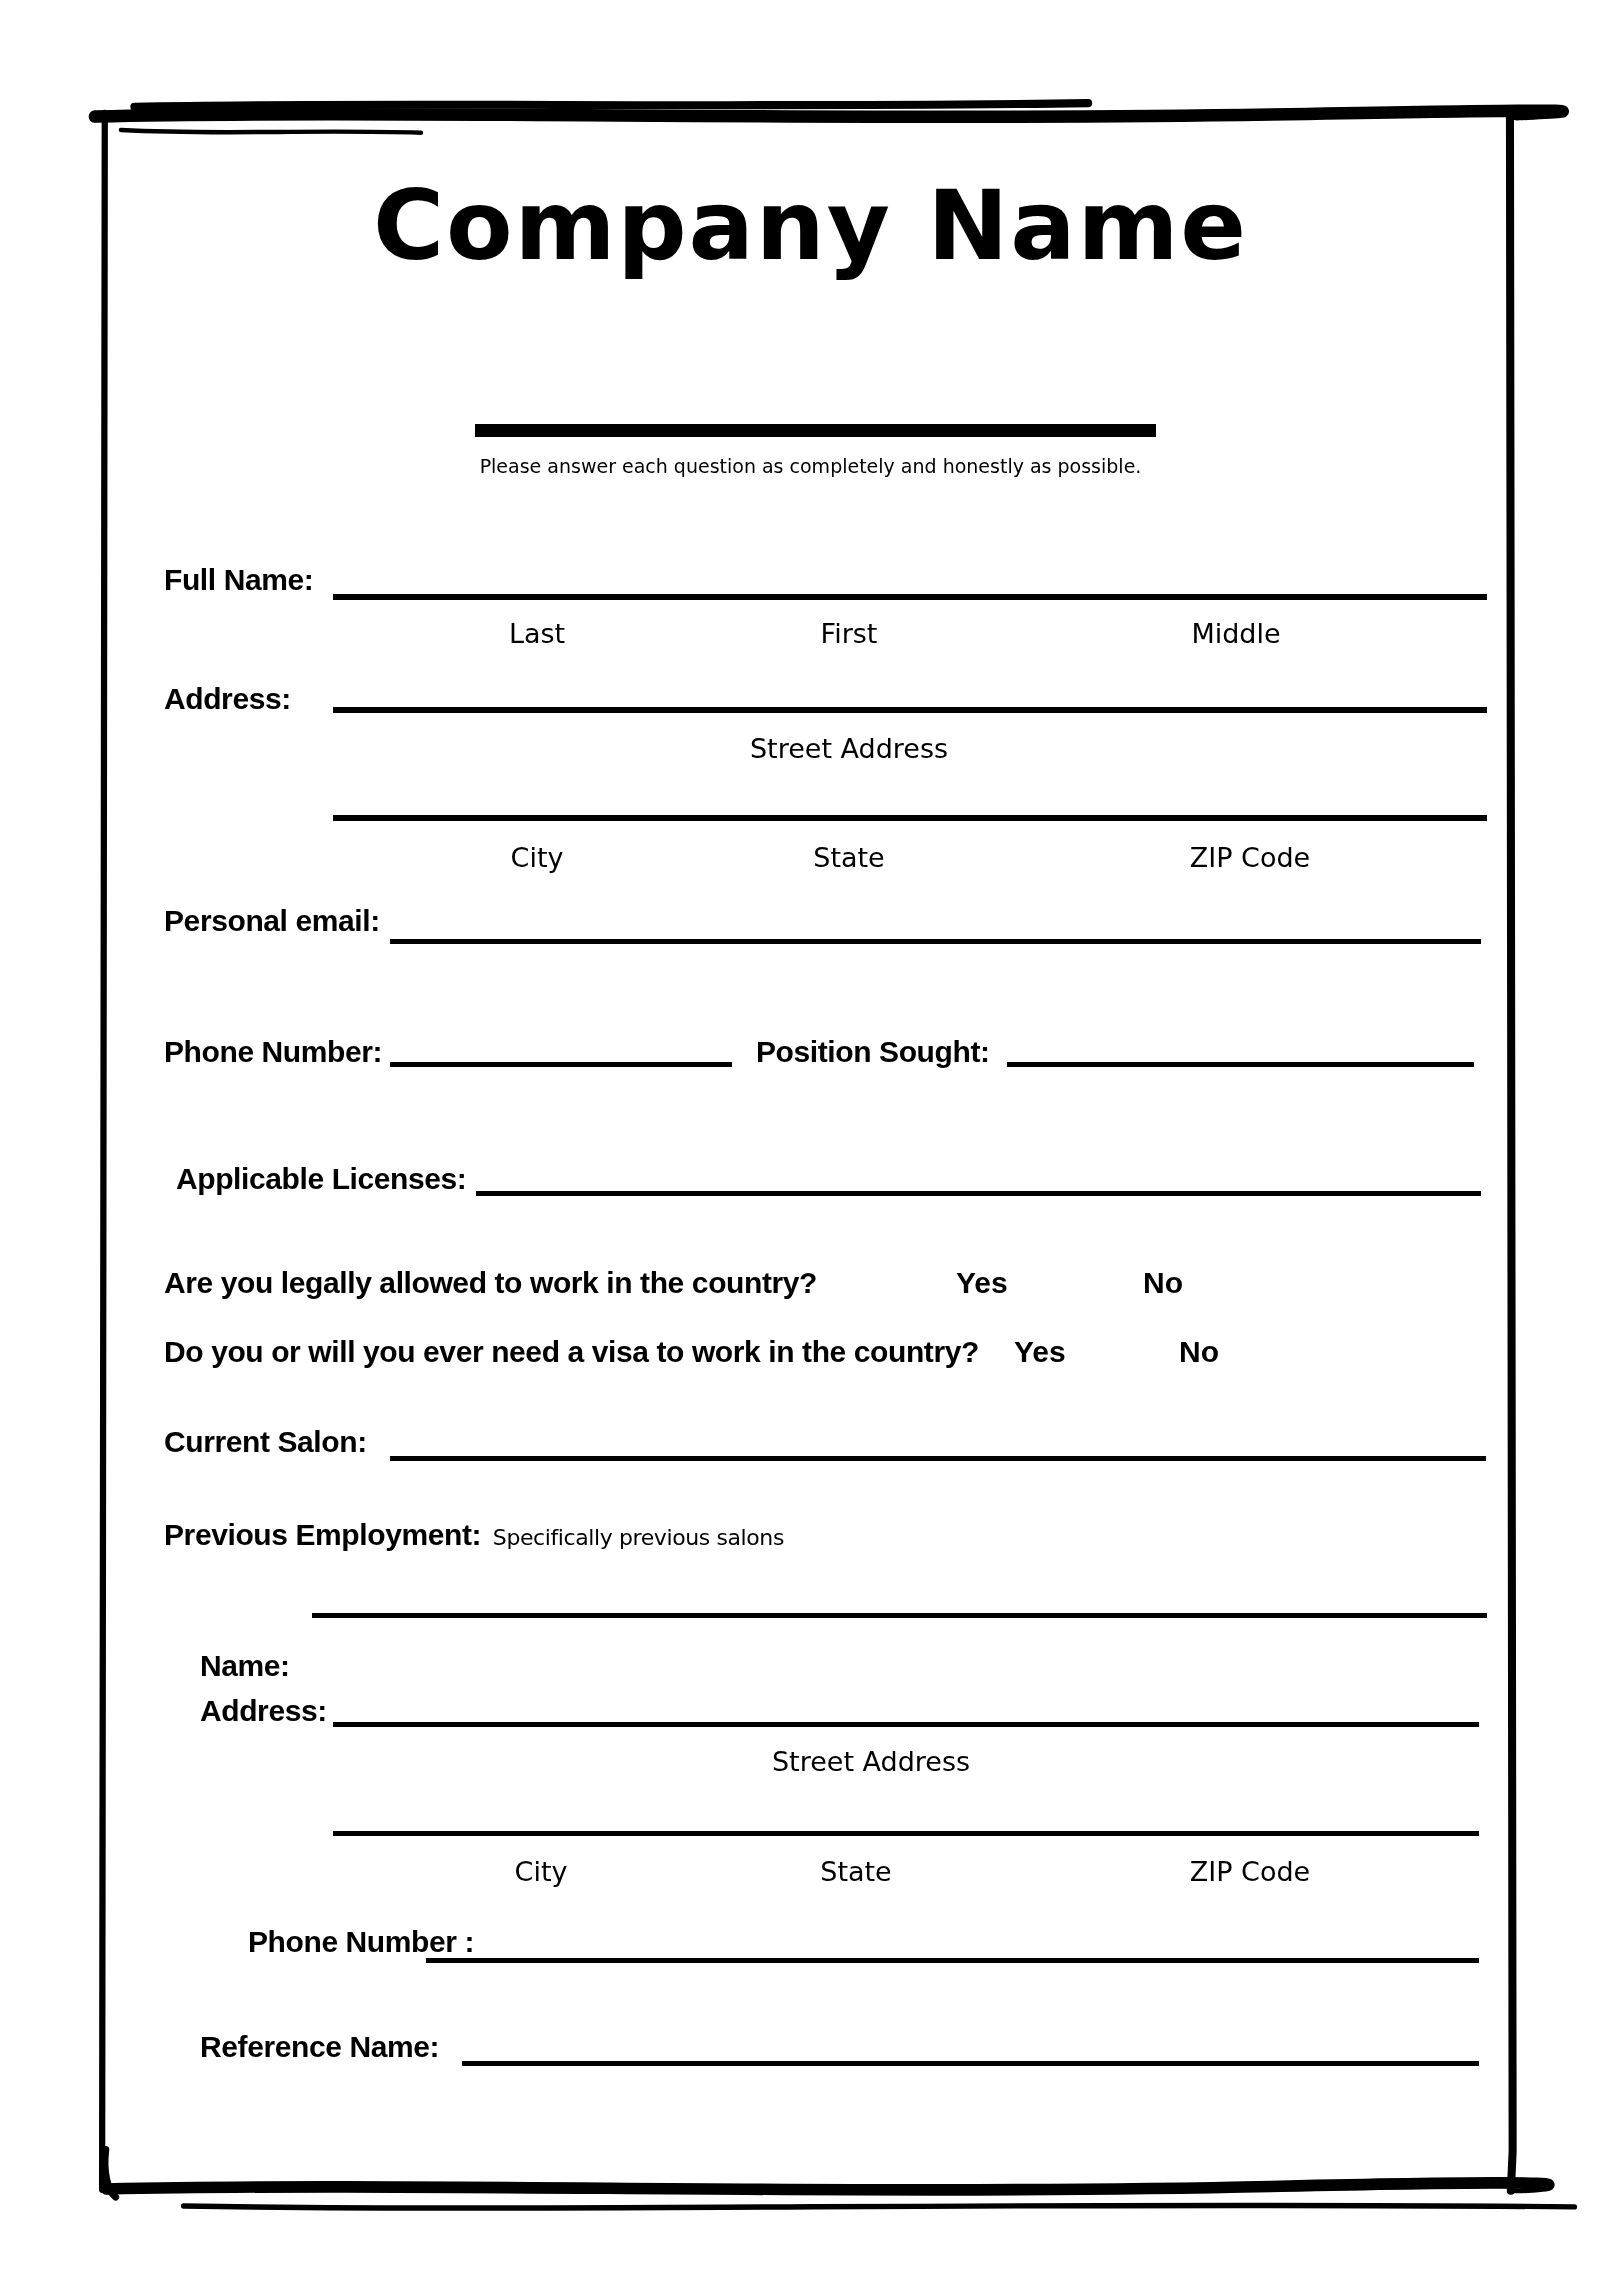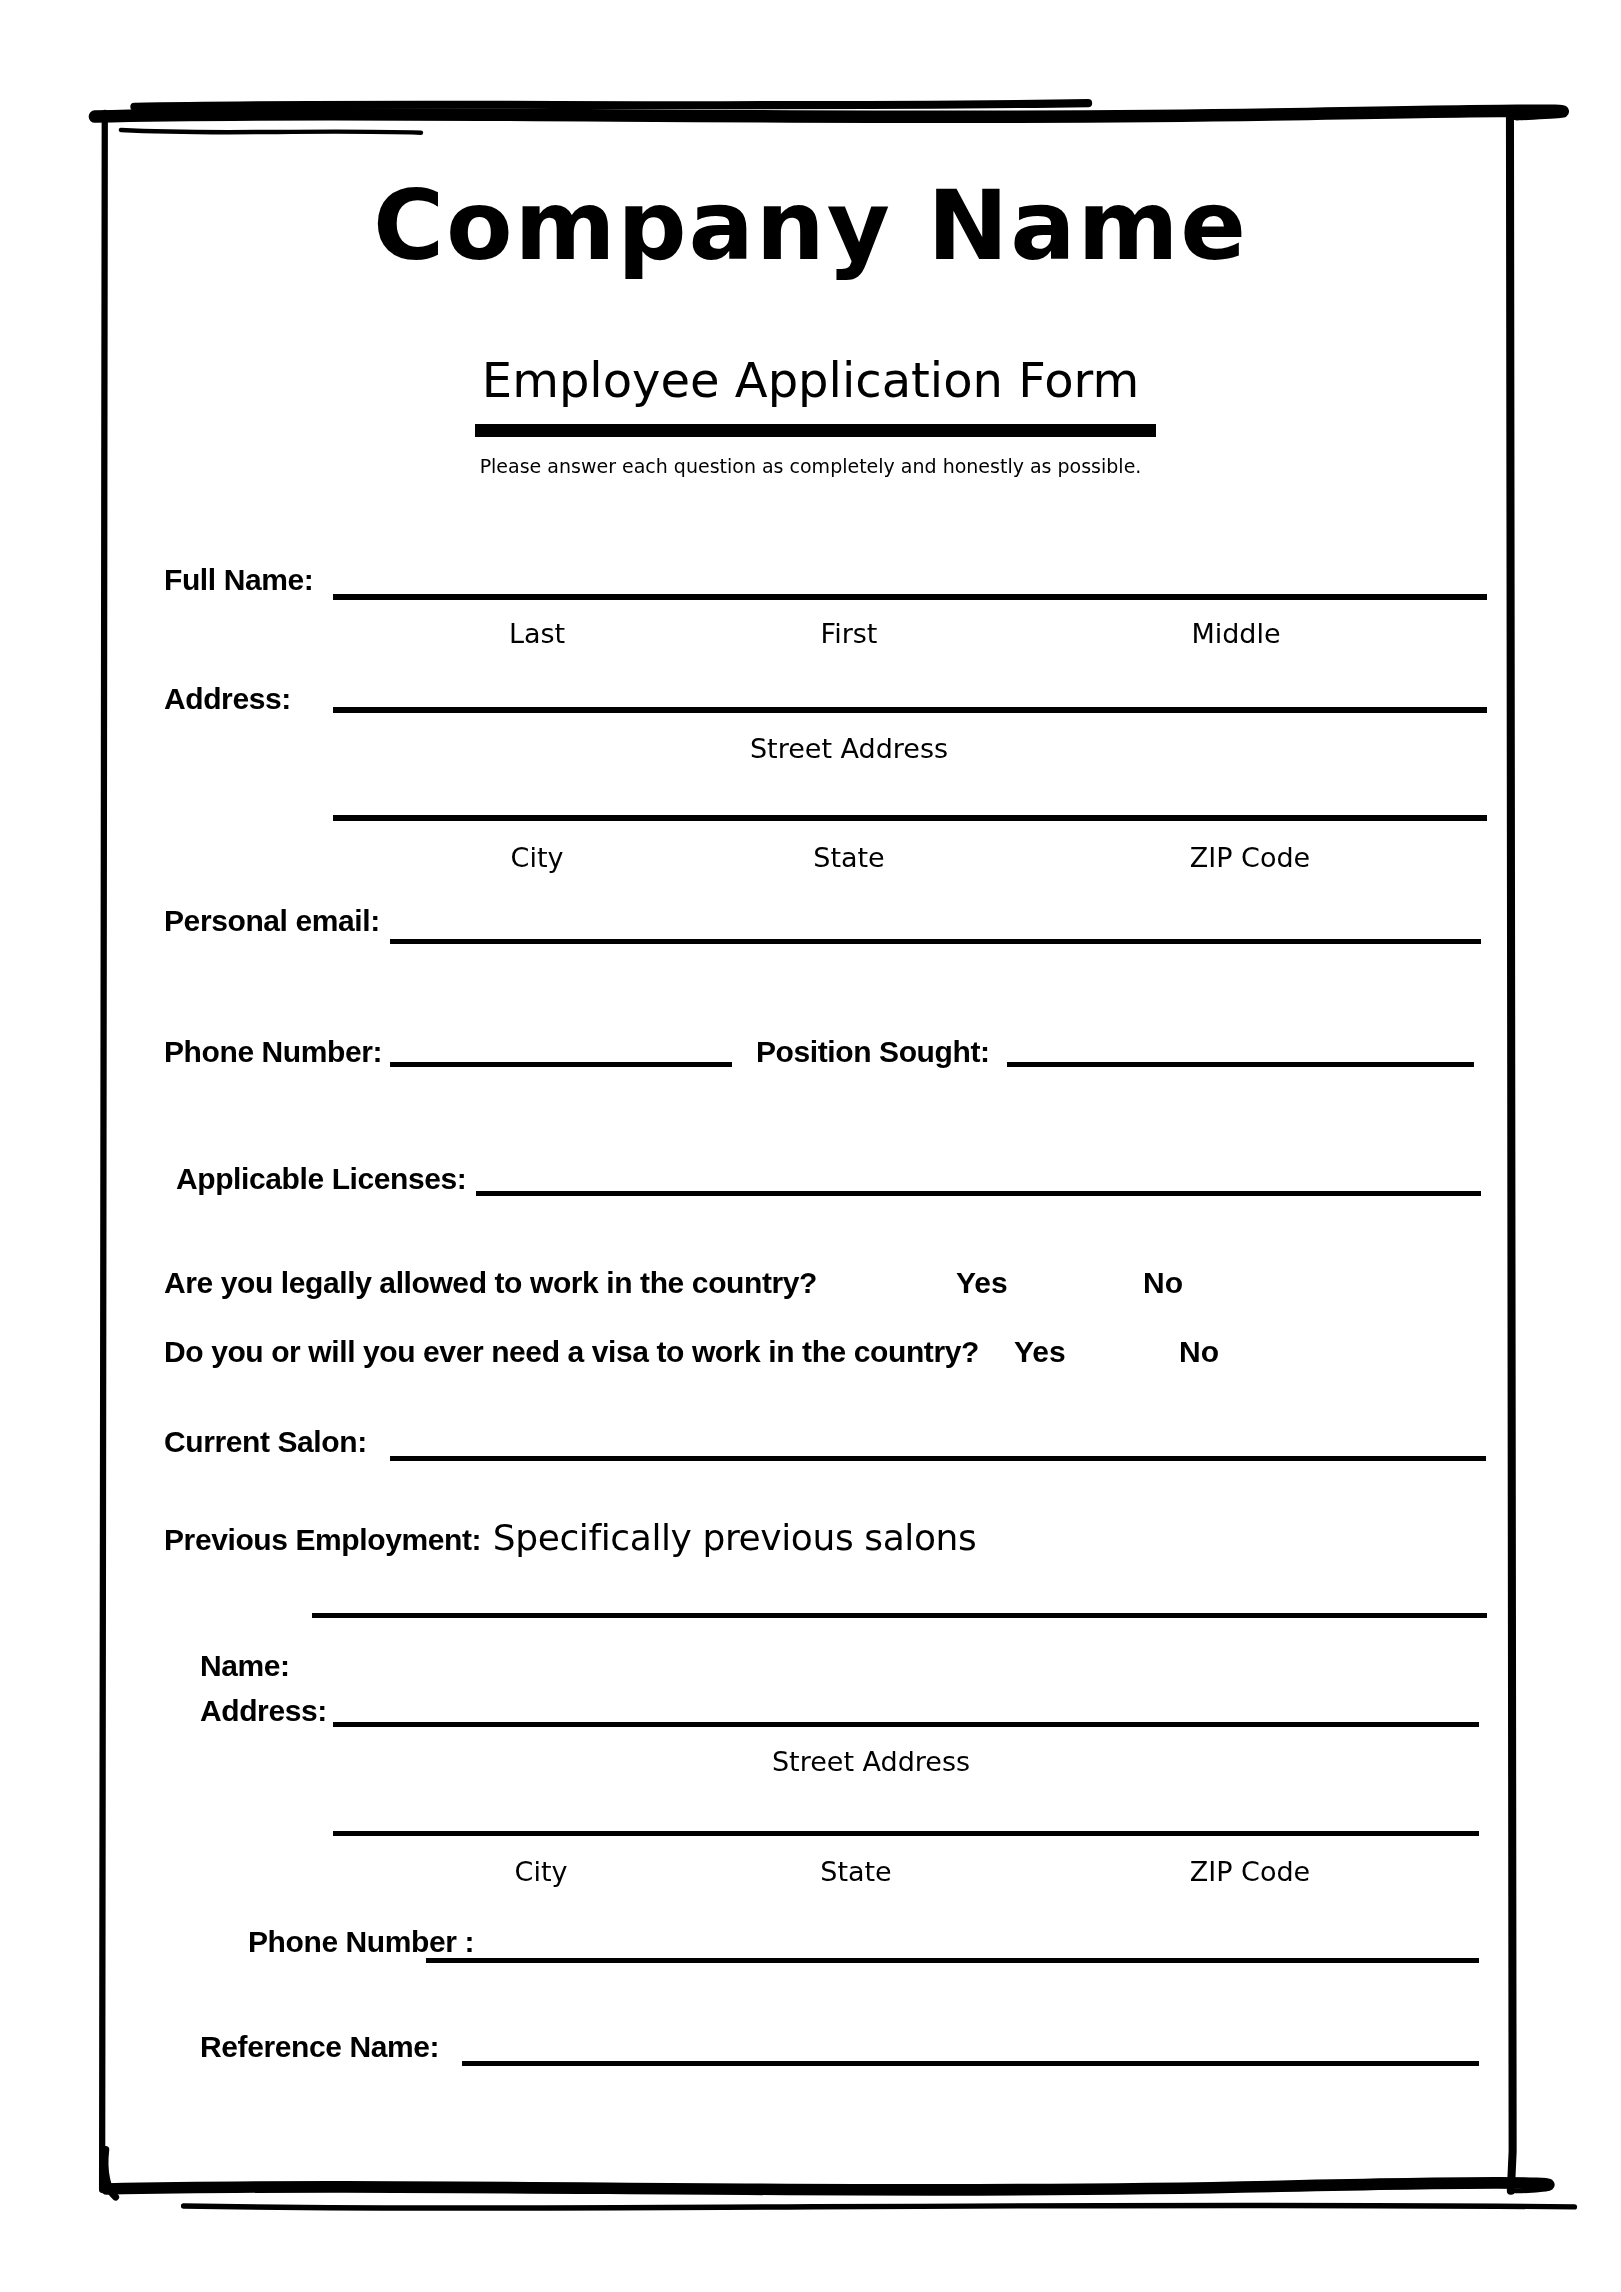--- a/index.html
+++ b/index.html
@@ -27,21 +27,21 @@
     font-weight:700;font-size:30px;line-height:36px;letter-spacing:-0.4px;
     white-space:nowrap;
   }
   .sub{
     font-family:"DejaVu Sans", sans-serif;
     font-size:27px;line-height:32px;font-weight:400;white-space:nowrap;
     transform:translateX(-50%);
   }
   .note{
     font-family:"DejaVu Sans", sans-serif;
-    font-size:36px;font-weight:400;letter-spacing:-0.4px;
+    font-size:22px;font-weight:400;letter-spacing:-0.4px;
   }
   .line{background:#000;height:4.5px;}
   .line.thick{height:6.3px;}
   .yn{font-family:"Liberation Sans", sans-serif;font-weight:700;font-size:30px;line-height:36px;}
   svg.frame{position:absolute;left:0;top:0;pointer-events:none;}
 </style>
 </head>
 <body>
 
 <div class="page">
@@ -53,21 +53,20 @@
       <path d="M135 145 C 250 151, 340 144, 470 148" stroke-width="5"></path>
       <path d="M117 126 L 114 2445" stroke-width="7"></path>
       <path d="M1686 122 L 1689 2402 L 1687 2446" stroke-width="9"></path>
       <path d="M119 2444 C 480 2436, 950 2452, 1430 2441 S 1660 2447, 1694 2441" stroke-width="13"></path>
       <path d="M205 2463 C 620 2470, 1150 2458, 1758 2464" stroke-width="6"></path>
       <path d="M118 2400 C 115 2425, 120 2446, 129 2453" stroke-width="8"></path>
     </g>
   </svg>
 
   <div class="abs center title" style="top:176px;">Company Name</div>
-  <div class="abs center subtitle" style="top:353px;">Employee Application Form</div>
   <div class="abs bar" style="left:475px;top:424px;width:681px;"></div>
   <div class="abs center instruction" style="top:450px;">Please answer each question as completely and honestly as possible.</div>
 
   <div class="abs label" style="left:164px;top:562px;">Full Name:</div>
   <div class="abs line thick" style="left:333px;top:594px;width:1154px;"></div>
   <div class="abs sub" style="left:537px;top:618px;">Last</div>
   <div class="abs sub" style="left:849px;top:618px;">First</div>
   <div class="abs sub" style="left:1236px;top:618px;">Middle</div>
 
   <div class="abs label" style="left:164px;top:681px;">Address:</div>

